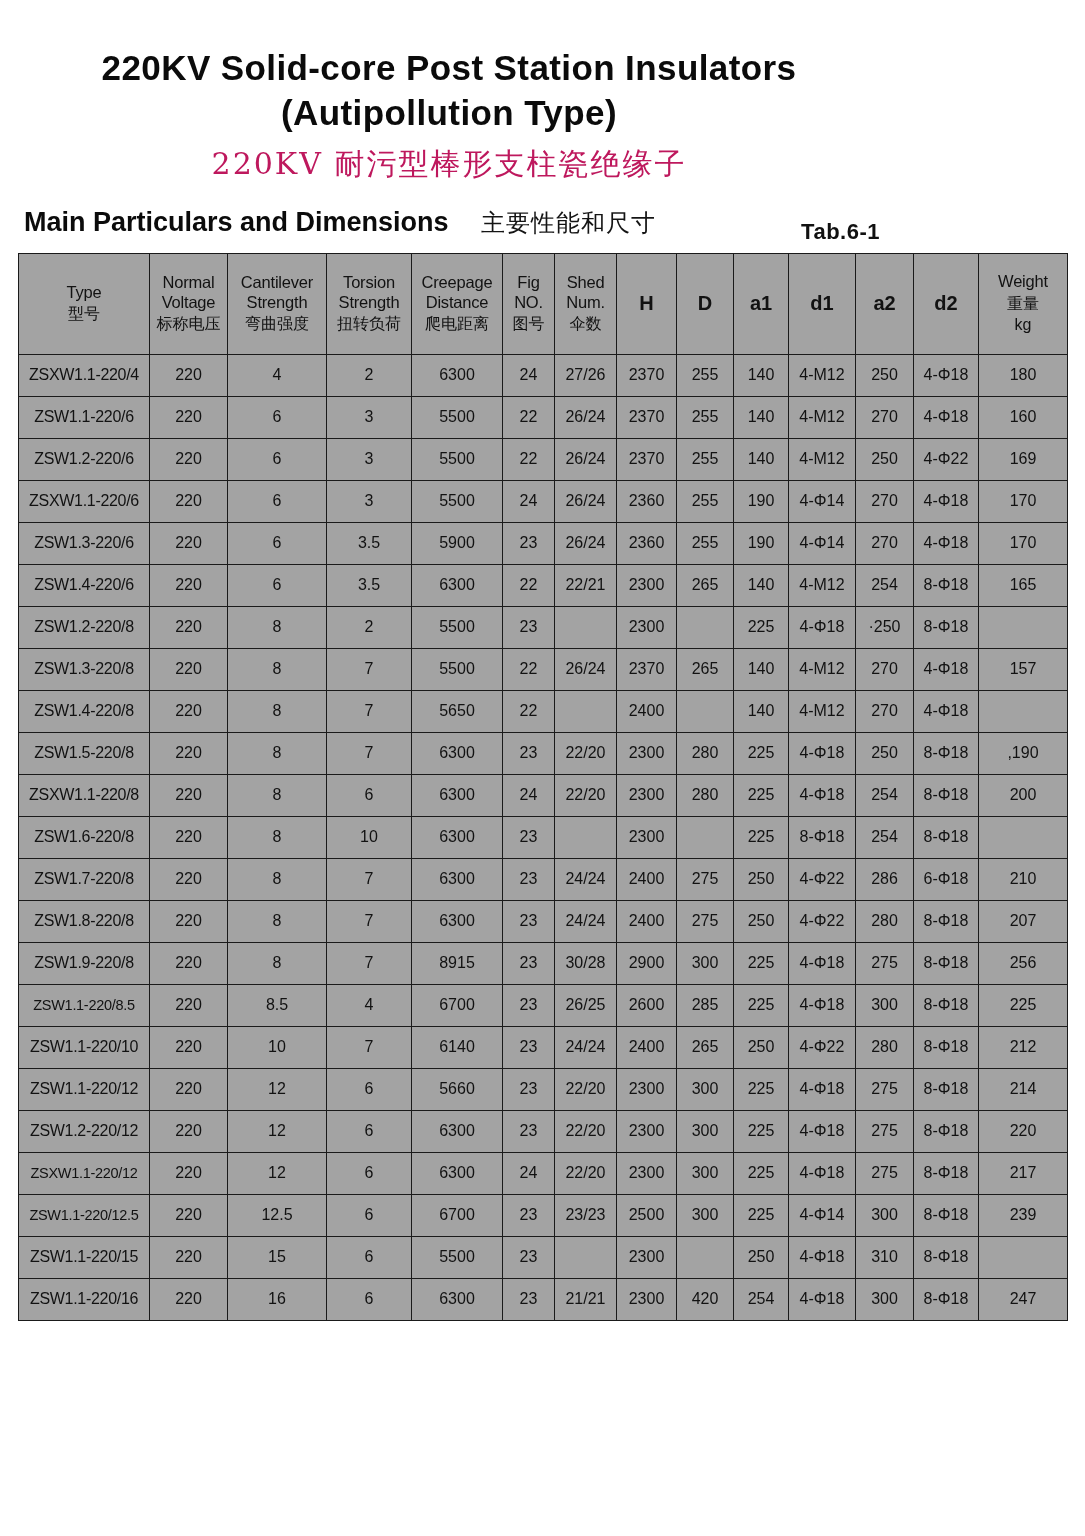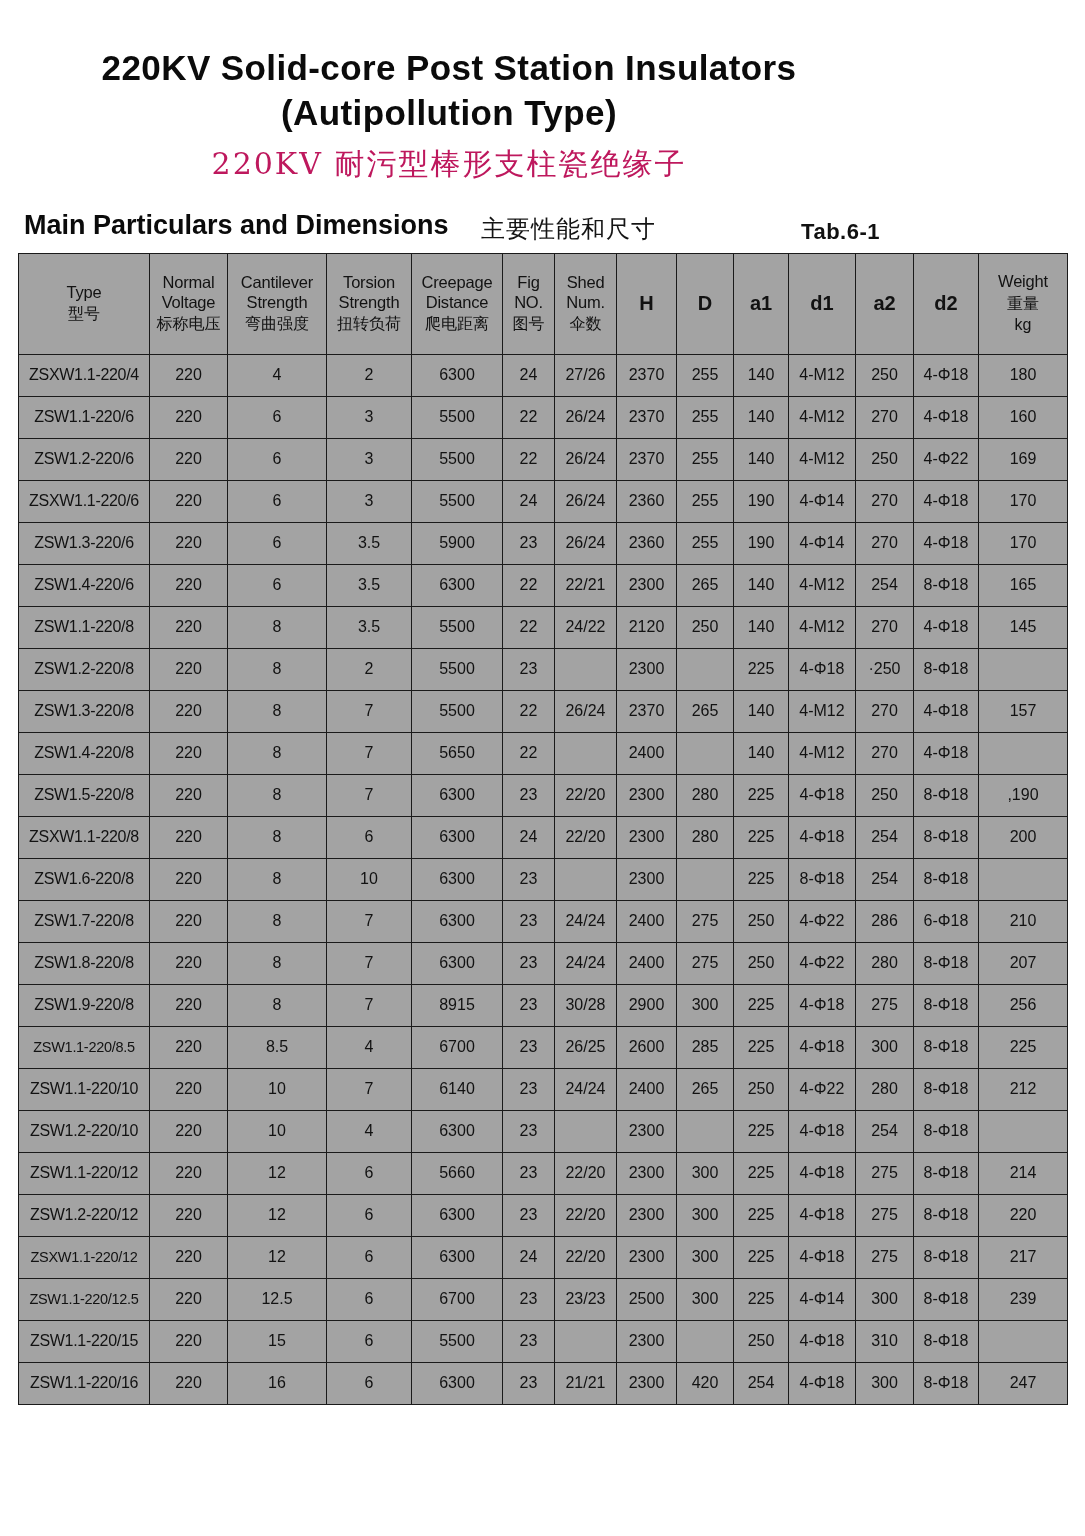--- a/index.html
+++ b/index.html
@@ -62,21 +62,20 @@
     color: #0b0b0b;
   }
   .section-cn {
     display: inline-block;
     font-size: 24px;
     font-family: Liberation Serif, serif;
     vertical-align: middle;
     margin-left: 28px;
     letter-spacing: 1px;
     color: #141414;
-    margin-top: 6px;
   }
   .tab-label {
     position: absolute;
     right: 18px;
     bottom: 2px;
     font-size: 22px;
     font-weight: bold;
     letter-spacing: 0.5px;
   }
 
@@ -343,36 +342,20 @@
             <td>22/21</td>
             <td>2300</td>
             <td>265</td>
             <td>140</td>
             <td>4-M12</td>
             <td>254</td>
             <td>8-Φ18</td>
             <td>165</td>
           </tr>
           <tr>
-            <td class="type-cell">ZSW1.1-220/8</td>
-            <td>220</td>
-            <td>8</td>
-            <td>3.5</td>
-            <td>5500</td>
-            <td>22</td>
-            <td>24/22</td>
-            <td>2120</td>
-            <td>250</td>
-            <td>140</td>
-            <td>4-M12</td>
-            <td>270</td>
-            <td>4-Φ18</td>
-            <td>145</td>
-          </tr>
-          <tr>
             <td class="type-cell">ZSW1.2-220/8</td>
             <td>220</td>
             <td>8</td>
             <td>2</td>
             <td>5500</td>
             <td>23</td>
             <td></td>
             <td>2300</td>
             <td></td>
             <td>225</td>
@@ -535,36 +518,20 @@
             <td>24/24</td>
             <td>2400</td>
             <td>265</td>
             <td>250</td>
             <td>4-Φ22</td>
             <td>280</td>
             <td>8-Φ18</td>
             <td>212</td>
           </tr>
           <tr>
-            <td class="type-cell">ZSW1.2-220/10</td>
-            <td>220</td>
-            <td>10</td>
-            <td>4</td>
-            <td>6300</td>
-            <td>23</td>
-            <td></td>
-            <td>2300</td>
-            <td></td>
-            <td>225</td>
-            <td>4-Φ18</td>
-            <td>254</td>
-            <td>8-Φ18</td>
-            <td></td>
-          </tr>
-          <tr>
             <td class="type-cell">ZSW1.1-220/12</td>
             <td>220</td>
             <td>12</td>
             <td>6</td>
             <td>5660</td>
             <td>23</td>
             <td>22/20</td>
             <td>2300</td>
             <td>300</td>
             <td>225</td>

